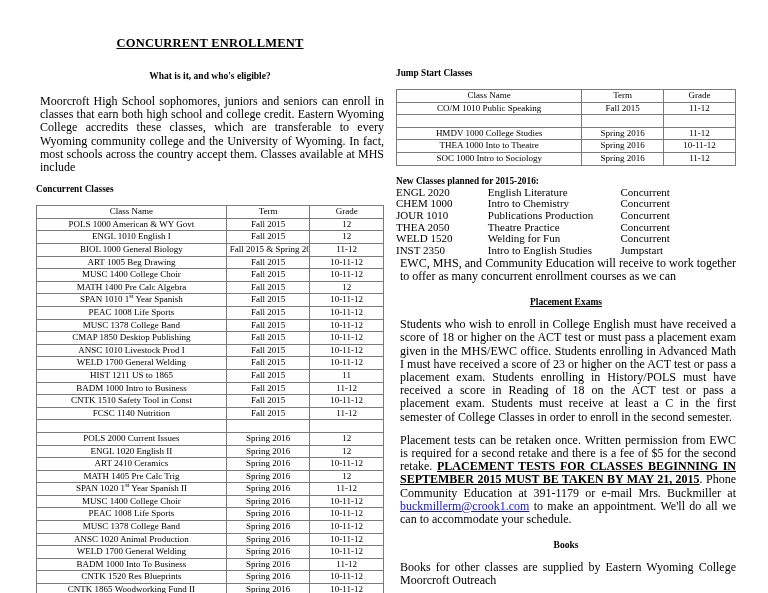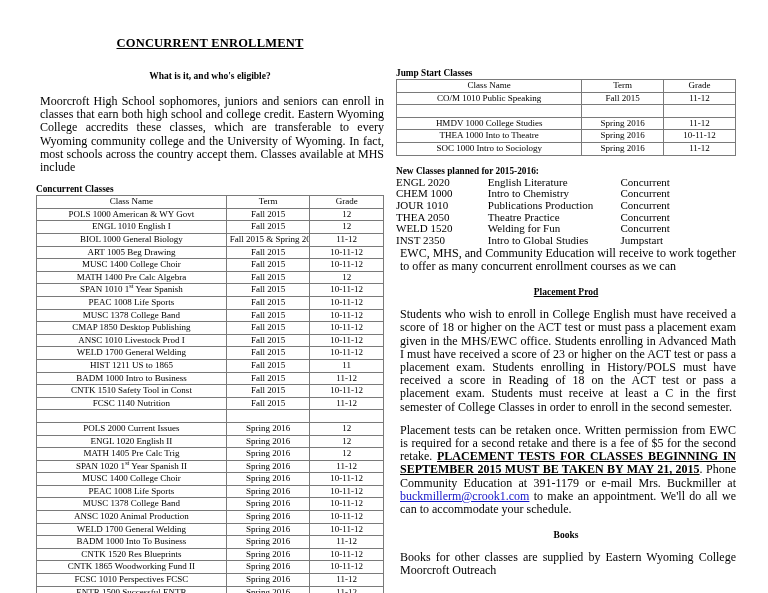--- a/index.html
+++ b/index.html
@@ -51,21 +51,21 @@
   p.body-text {
     font-size: 12px;
     line-height: 13.2px;
     text-align: justify;
     margin: 0 0 10px 4px;
     hyphens: none;
   }
   .section-label {
     font-weight: bold;
     font-size: 9.3px;
-    margin: 0 0 1px 0;
+    margin: 0 0 11px 0;
   }
   table.classes {
     border-collapse: collapse;
     width: 100%;
     table-layout: fixed;
     font-size: 9px;
     text-align: center;
   }
   table.classes td {
     border: 1px solid #7a7a7a;
@@ -234,20 +234,25 @@
             <td class="c-name">POLS 2000 Current Issues</td>
             <td class="c-term">Spring 2016</td>
             <td class="c-grade">12</td>
           </tr>
           <tr>
             <td class="c-name">ENGL 1020 English II</td>
             <td class="c-term">Spring 2016</td>
             <td class="c-grade">12</td>
           </tr>
           <tr>
+            <td class="c-name">ART 2410 Ceramics</td>
+            <td class="c-term">Spring 2016</td>
+            <td class="c-grade">10-11-12</td>
+          </tr>
+          <tr>
             <td class="c-name">MATH 1405 Pre Calc Trig</td>
             <td class="c-term">Spring 2016</td>
             <td class="c-grade">12</td>
           </tr>
           <tr>
             <td class="c-name">SPAN 1020 1<sup>st</sup> Year Spanish II</td>
             <td class="c-term">Spring 2016</td>
             <td class="c-grade">11-12</td>
           </tr>
           <tr>
@@ -373,29 +378,29 @@
             <td class="n-title">Theatre Practice</td>
             <td class="n-type">Concurrent</td>
           </tr>
           <tr>
             <td class="n-code">WELD 1520</td>
             <td class="n-title">Welding for Fun</td>
             <td class="n-type">Concurrent</td>
           </tr>
           <tr>
             <td class="n-code">INST 2350</td>
-            <td class="n-title">Intro to Global Studies</td>
+            <td class="n-title">Intro to English Studies</td>
             <td class="n-type">Jumpstart</td>
           </tr>
         </tbody>
     </table>
 
     <p class="body-text tight">EWC, MHS, and Community Education will receive to work together to offer as many concurrent enrollment courses as we can</p>
 
-    <div class="center-head">Placement Prod</div>
+    <div class="center-head">Placement Exams</div>
 
     <p class="body-text">Students who wish to enroll in College English must have received a score of 18 or higher on the ACT test or must pass a placement exam given in the MHS/EWC office.  Students enrolling in Advanced Math I must have received a score of 23 or higher on the ACT test or pass a placement exam.   Students enrolling in History/POLS must have received a score in Reading of 18 on the ACT test or pass a placement exam. Students must receive at least a C in the first semester of College Classes in order to enroll in the second semester.</p>
 
     <p class="body-text">
       <span>Placement tests can be retaken once. Written permission from EWC is required for a second retake and there is a fee of $5 for the second retake.  </span><span class="bold-ul">PLACEMENT TESTS FOR CLASSES BEGINNING IN SEPTEMBER 2015 MUST BE TAKEN BY MAY 21, 2015</span><span>.  Phone Community Education at 391-1179 or e-mail Mrs. Buckmiller at </span><a class="maillink" href="#">buckmillerm@crook1.com</a><span> to make an appointment.   We'll do all we can to accommodate your schedule.</span>
     </p>
 
     <div class="center-head plain">Books</div>
 
     <p class="body-text">Books for other classes are supplied by Eastern Wyoming College Moorcroft Outreach</p>

